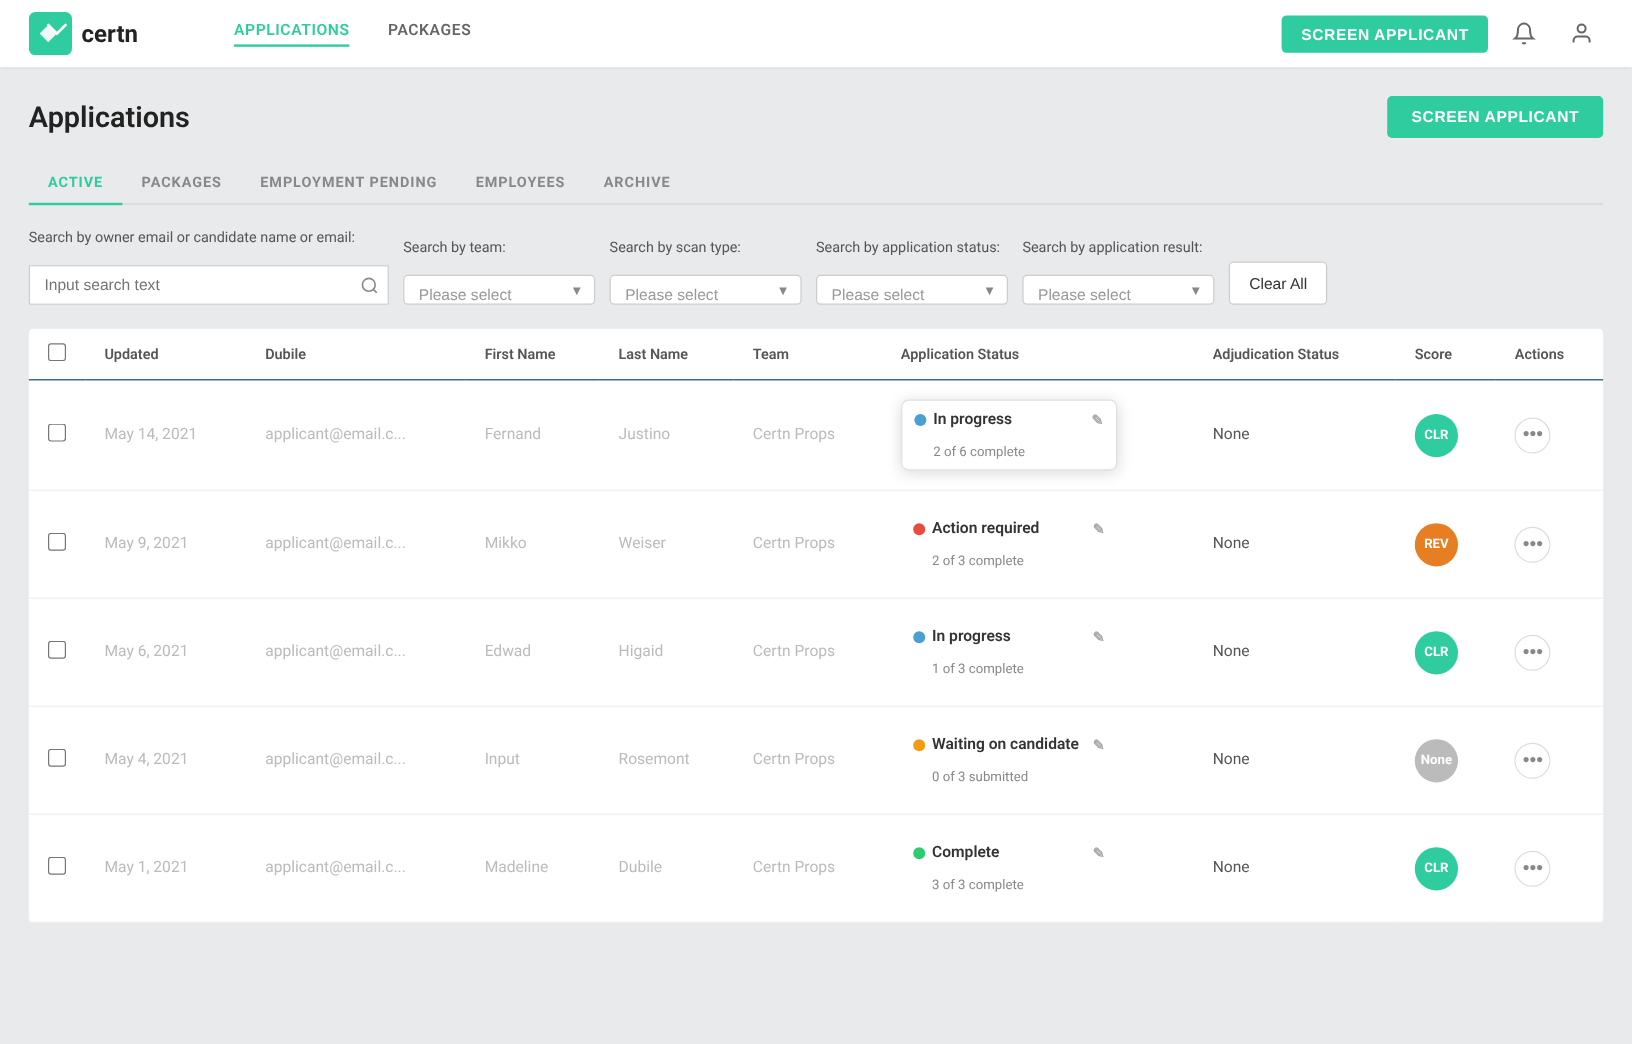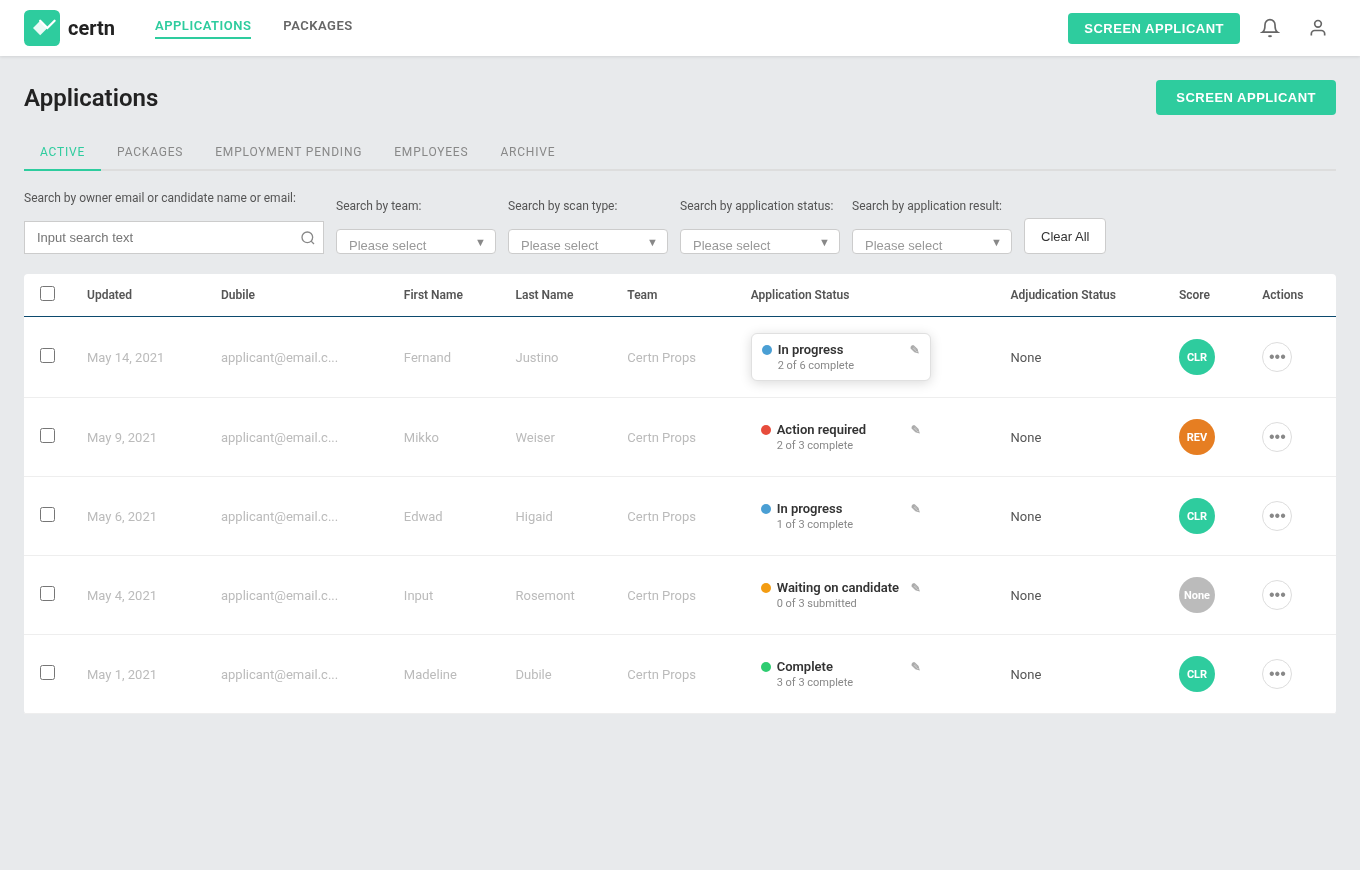--- a/index.html
+++ b/index.html
@@ -8,20 +8,21 @@
     
     .top-nav {
       background: #fff;
       height: 56px;
       display: flex;
       align-items: center;
       padding: 0 24px;
       box-shadow: 0 1px 3px rgba(0,0,0,0.1);
       position: relative;
       z-index: 100;
+      gap: 40px;
     }
     .logo {
       display: flex;
       align-items: center;
       gap: 8px;
       margin-right: 40px;
     }
     .logo-icon {
       width: 36px;
       height: 36px;
@@ -104,21 +105,21 @@
     
     .tabs {
       display: flex;
       gap: 0;
       border-bottom: 2px solid #ddd;
       margin-bottom: 20px;
     }
     .tab {
       padding: 10px 16px;
       font-size: 12px;
-      font-weight: 400;
+      font-weight: 700;
       color: #888;
       cursor: pointer;
       letter-spacing: 0.8px;
       border-bottom: 2px solid transparent;
       margin-bottom: -2px;
     }
     .tab.active {
       color: #2ecc9e;
       border-bottom: 2px solid #2ecc9e;
     }
@@ -242,21 +243,21 @@
     .status-cell {
       position: relative;
     }
     .status-badge {
       display: inline-flex;
       flex-direction: column;
       padding: 8px 10px;
       border-radius: 6px;
       background: #fff;
       min-width: 180px;
-      gap: 2px;
+      gap: 13px;
     }
     .status-badge.highlighted {
       box-shadow: 0 2px 12px rgba(0,0,0,0.15);
       border: 1px solid #e0e0e0;
     }
     .status-row {
       display: flex;
       align-items: center;
       gap: 6px;
       font-size: 13px;

